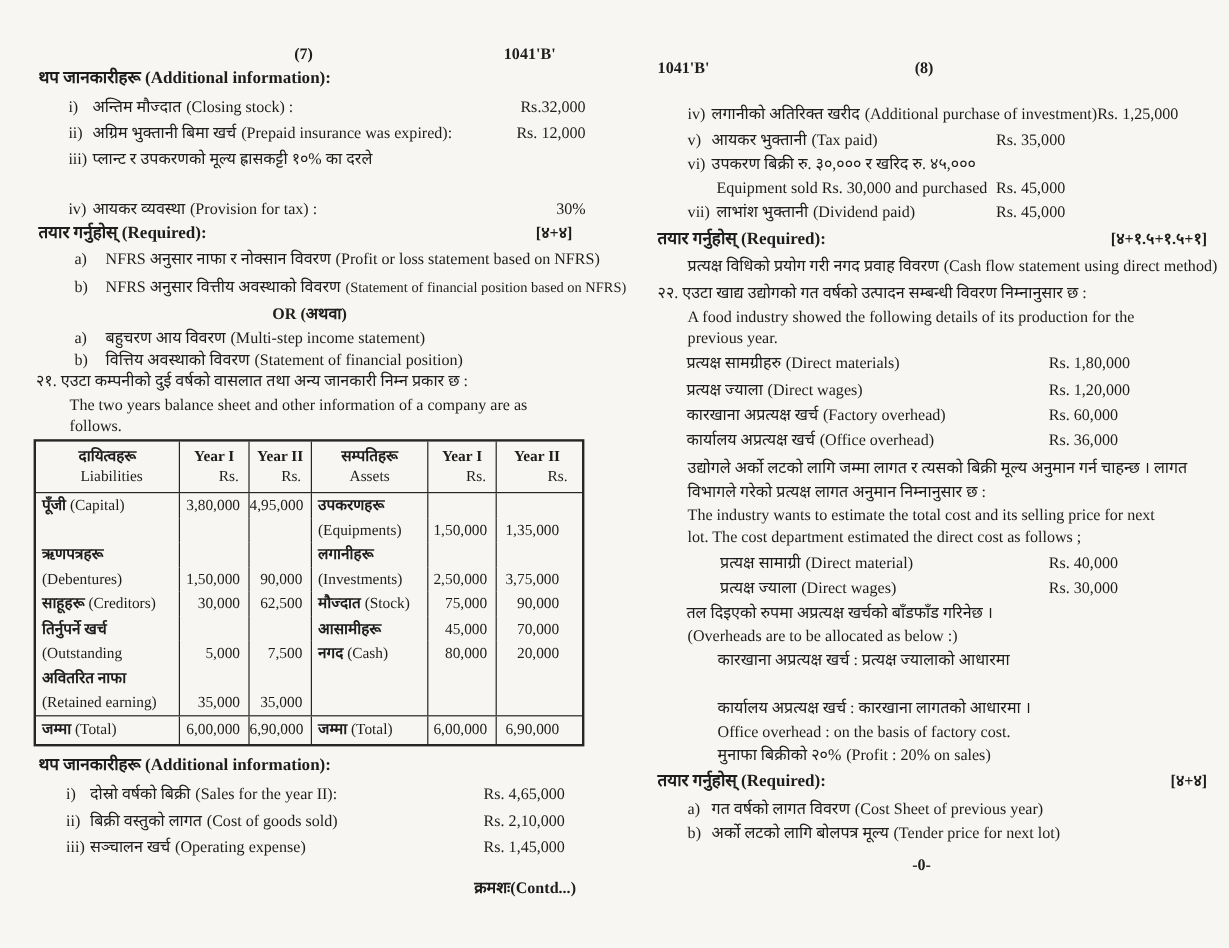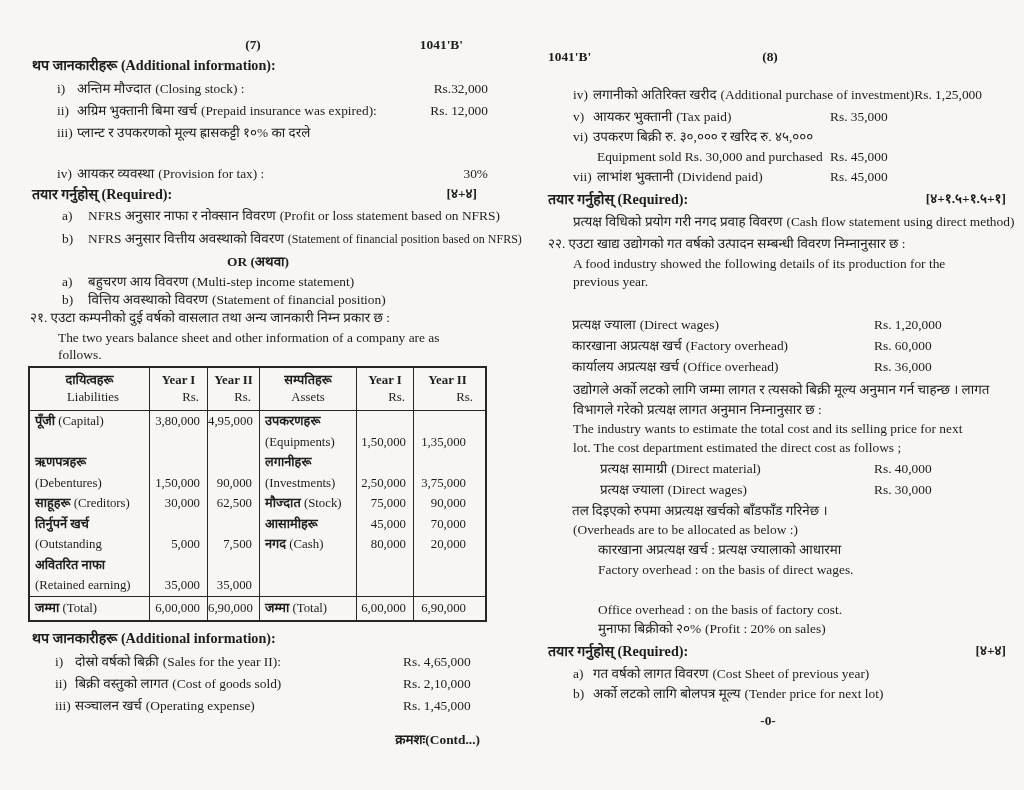--- a/index.html
+++ b/index.html
@@ -240,20 +240,23 @@
     <span class="h">तयार गर्नुहोस् (Required):</span><span class="val-r b" style="right:2px">[४+१.५+१.५+१]</span>
   </div>
   <div class="line" style="top:173px;left:25px">
     <span class="np">प्रत्यक्ष विधिको प्रयोग गरी नगद प्रवाह विवरण</span><span class="en">(Cash flow statement using direct method)</span>
   </div>
 
   <div class="line np" style="top:195px;left:0">२२. एउटा खाद्य उद्योगको गत वर्षको उत्पादन सम्बन्धी विवरण निम्नानुसार छ :</div>
   <div class="line" style="top:215px;left:25px">A food industry showed the following details of its production for the</div>
   <div class="line" style="top:233px;left:25px">previous year.</div>
 
+  <div class="line" style="top:254px;left:24px;right:0">
+    <span class="np">प्रत्यक्ष सामग्रीहरु</span><span class="en">(Direct materials)</span><span class="val-c">Rs. 1,80,000</span>
+  </div>
   <div class="line" style="top:276px;left:24px;right:0">
     <span class="np">प्रत्यक्ष ज्याला</span><span class="en">(Direct wages)</span><span class="val-c">Rs. 1,20,000</span>
   </div>
   <div class="line" style="top:297px;left:24px;right:0">
     <span class="np">कारखाना अप्रत्यक्ष खर्च</span><span class="en">(Factory overhead)</span><span class="val-c">Rs. 60,000</span>
   </div>
   <div class="line" style="top:318px;left:24px;right:0">
     <span class="np">कार्यालय अप्रत्यक्ष खर्च</span><span class="en">(Office overhead)</span><span class="val-c">Rs. 36,000</span>
   </div>
 
@@ -268,22 +271,22 @@
   <div class="line" style="top:441px;left:52px;right:0">
     <span class="np">प्रत्यक्ष ज्याला</span><span class="en">(Direct wages)</span><span class="val-d">Rs. 30,000</span>
   </div>
 
   <div class="line np" style="top:462px;left:24px">तल दिइएको रुपमा अप्रत्यक्ष खर्चको बाँडफाँड गरिनेछ ।</div>
   <div class="line" style="top:481px;left:25px">(Overheads are to be allocated as below :)</div>
 
   <div class="line" style="top:501px;left:50px">
     <span class="np">कारखाना अप्रत्यक्ष खर्च : प्रत्यक्ष ज्यालाको आधारमा</span><span></span>
   </div>
-  <div class="line" style="top:521px;left:50px">
-    <span class="np"></span><span>Factory overhead : on the basis of direct wages.</span>
+  <div class="line" style="top:541px;left:50px">
+    <span class="np">कार्यालय अप्रत्यक्ष खर्च : कारखाना लागतको आधारमा ।</span><span></span>
   </div>
   <div class="line" style="top:561px;left:50px">
     <span class="np"></span><span>Office overhead : on the basis of factory cost.</span>
   </div>
   <div class="line" style="top:580px;left:50px">
     <span class="np">मुनाफा बिक्रीको २०%</span><span class="en">(Profit : 20% on sales)</span>
   </div>
 
   <div class="line" style="top:602px;left:0;right:0">
     <span class="h">तयार गर्नुहोस् (Required):</span><span class="val-r b" style="right:2px">[४+४]</span>

